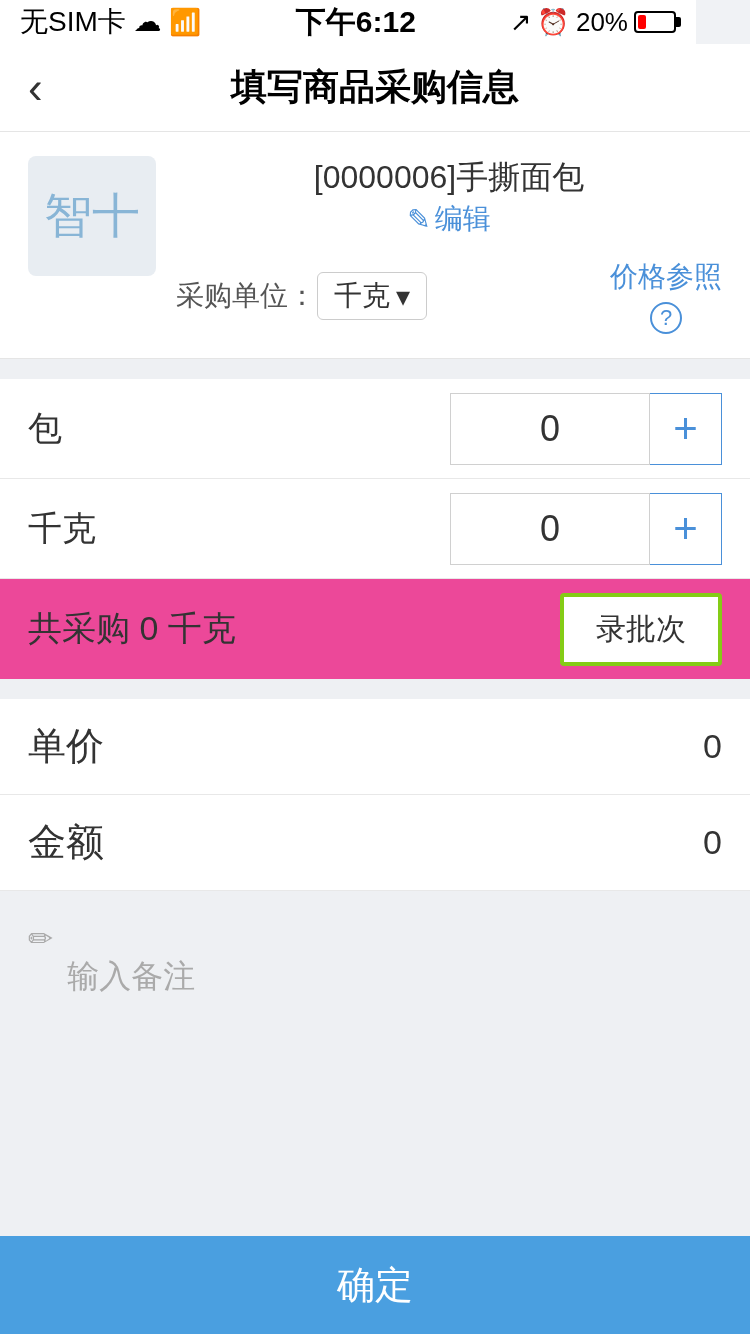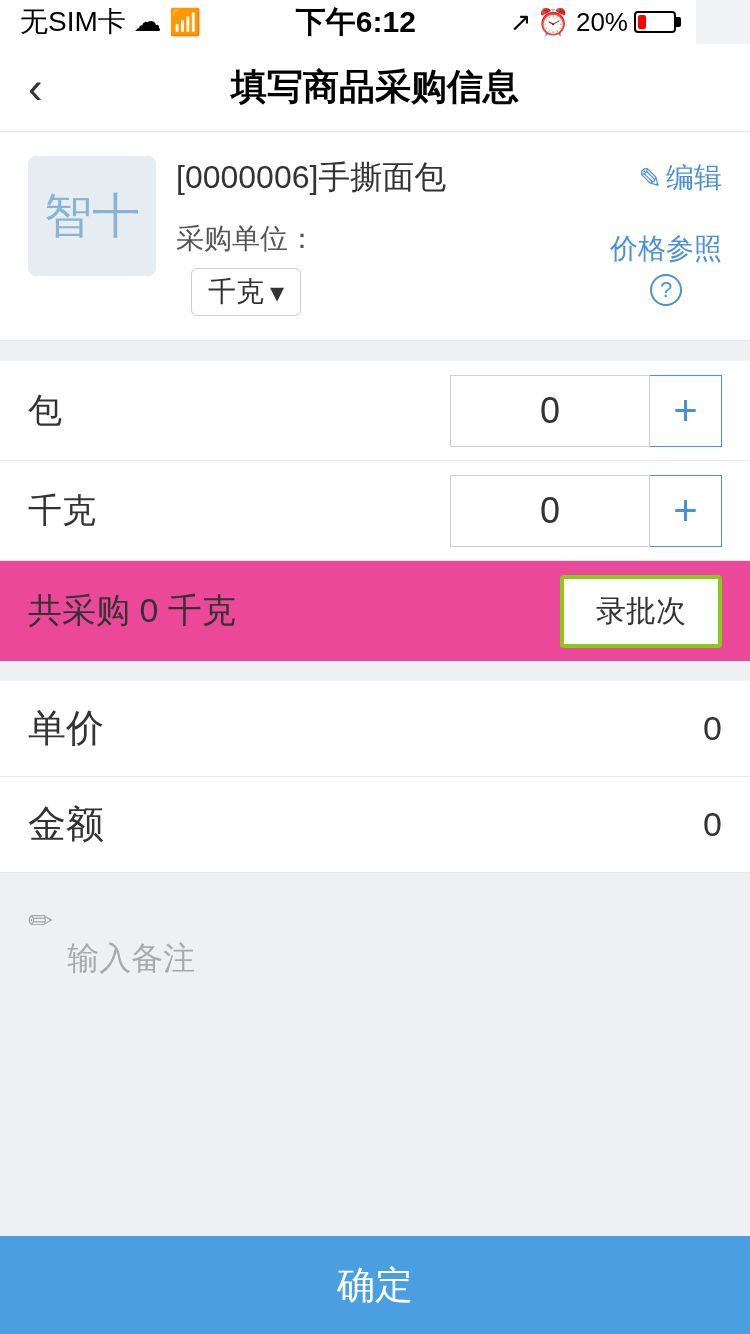--- a/index.html
+++ b/index.html
@@ -122,22 +122,23 @@
       font-size: 48px;
       color: #4a90c4;
       opacity: 0.6;
     }
     .product-info {
       flex: 1;
     }
     .product-header {
       display: flex;
       align-items: center;
-      justify-content: space-between;
+      justify-content: flex-start;
       margin-bottom: 20px;
+      flex-direction: column;
     }
     .product-name {
       font-size: 32px;
       color: #333;
       font-weight: 500;
     }
     .edit-btn {
       color: #4a90d9;
       font-size: 28px;
       display: flex;
@@ -146,24 +147,23 @@
       cursor: pointer;
     }
     .product-meta {
       display: flex;
       align-items: center;
       justify-content: space-between;
     }
     .purchase-unit {
       display: flex;
       align-items: center;
-      gap: 10px;
+      gap: 1px;
       font-size: 28px;
       color: #555;
-      flex-direction: column;
     }
     .unit-select {
       border: 1px solid #ccc;
       border-radius: 6px;
       padding: 4px 16px;
       font-size: 28px;
       color: #333;
       display: flex;
       align-items: center;
       gap: 6px;

